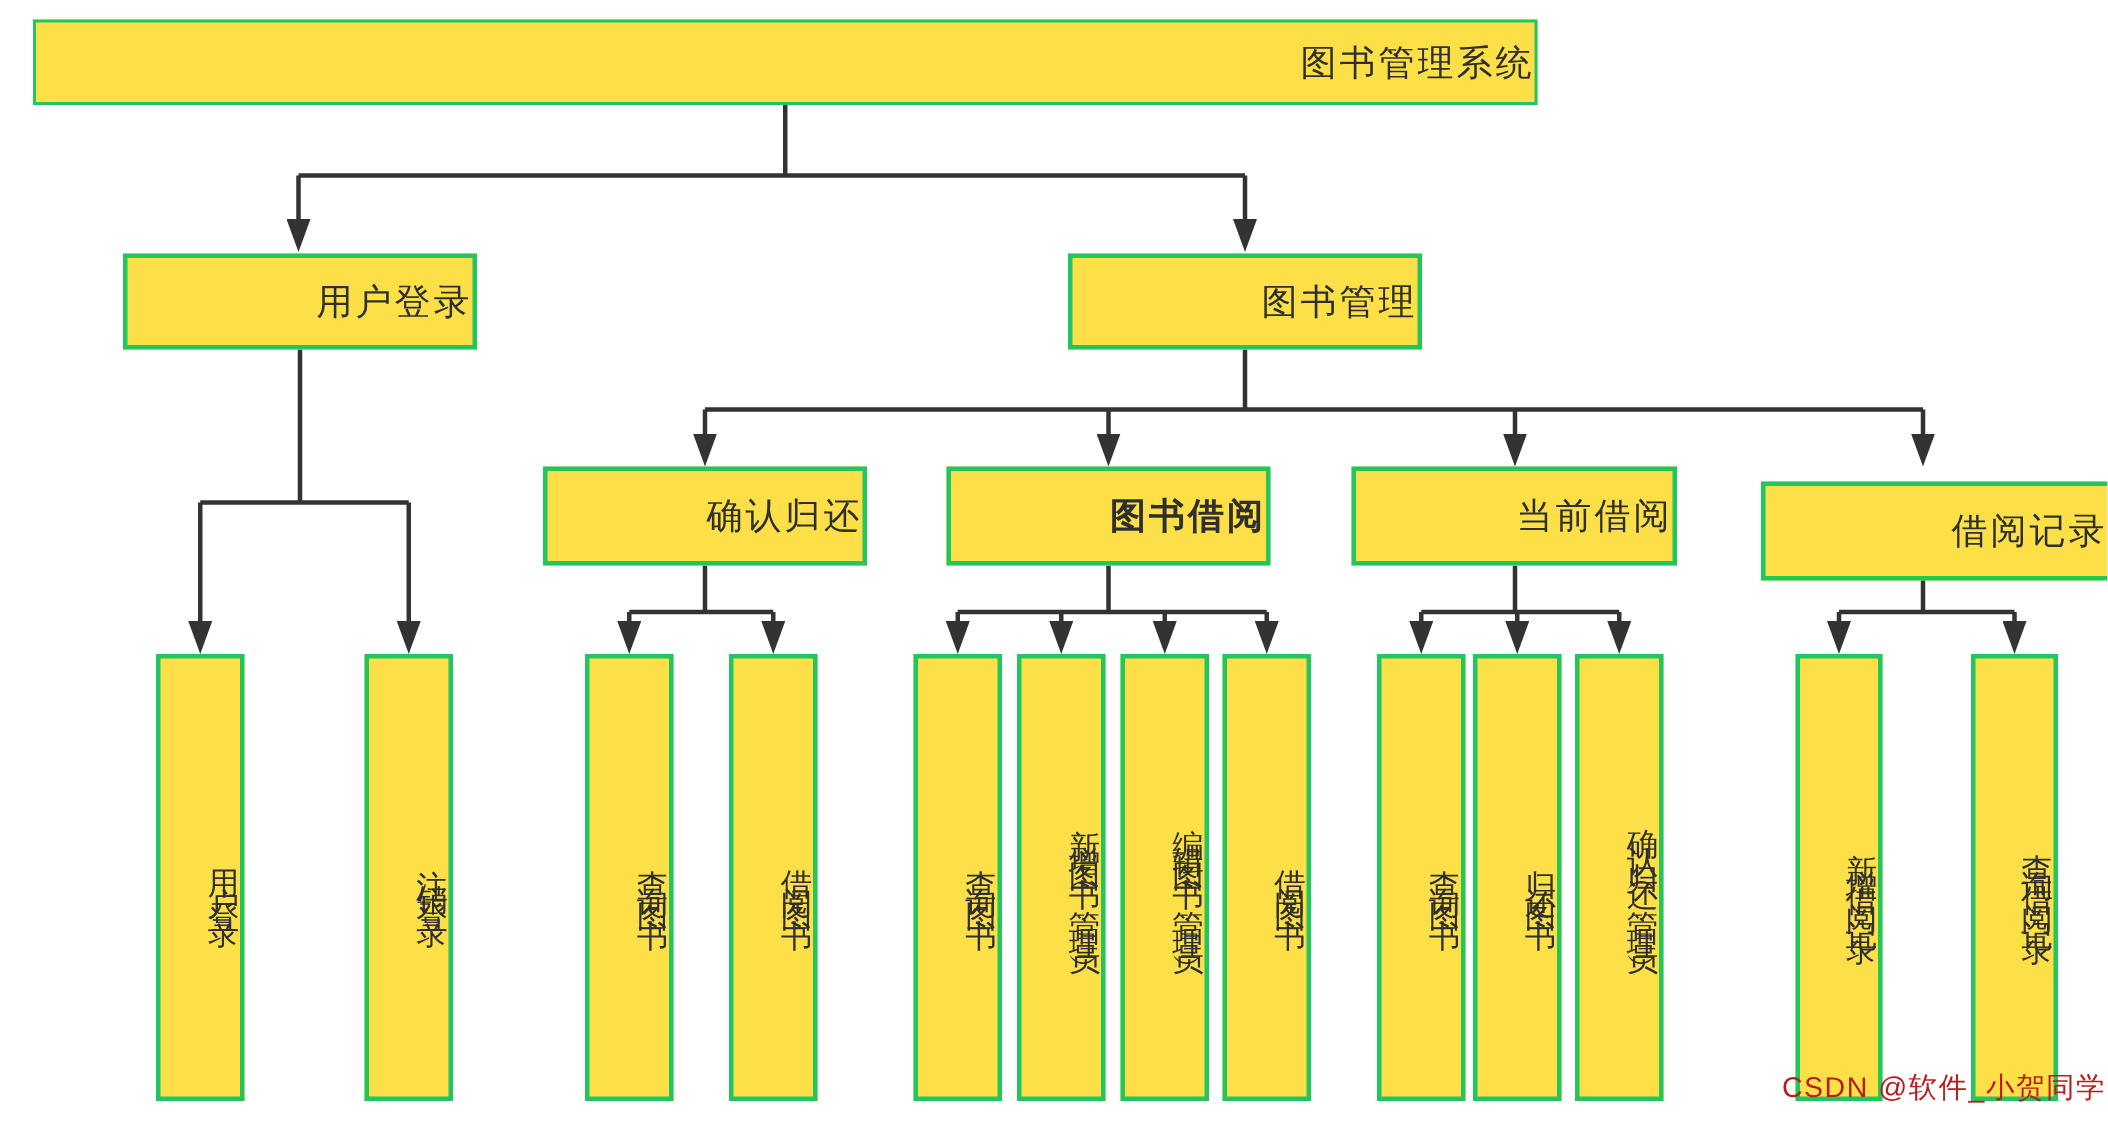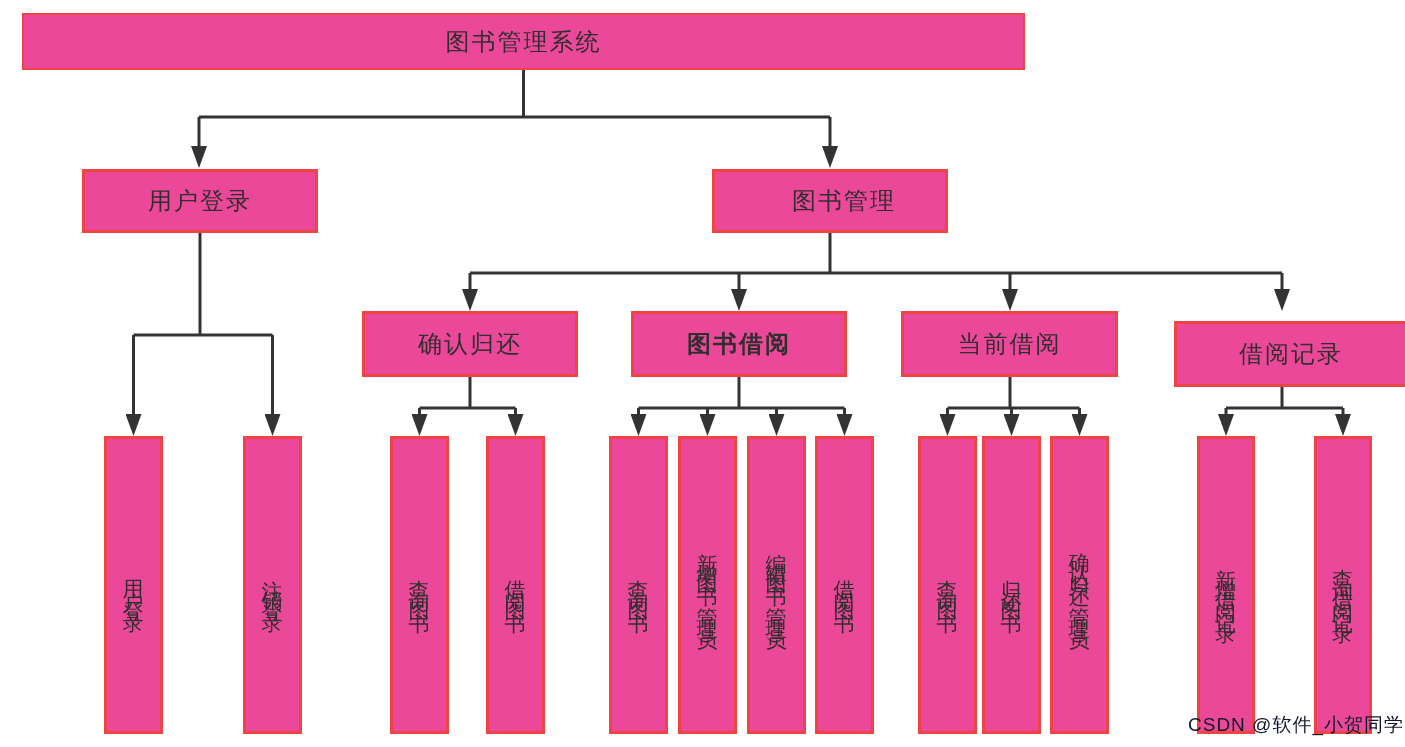--- a/index.html
+++ b/index.html
@@ -7,23 +7,23 @@
     position:relative;
     width:1405px; height:747px;
     background:#ffffff;
     font-family:"Liberation Sans","DejaVu Sans",sans-serif;
     overflow:hidden;
   }
   .wires { position:absolute; left:0; top:0; z-index:1; }
   .node {
     position:absolute;
     box-sizing:border-box;
-    background:#ec4899;
-    border:3px solid #ef4444;
-    display:flex; align-items:center; justify-content:center;
+    background:#fde047;
+    border:3px solid #22c55e;
+    display:flex; align-items:center; justify-content:flex-end;
     color:#2f2f2f;
     z-index:2;
   }
   .node.root { border-width:2px; }
   .hlabel {
     font-size:24px;
     letter-spacing:2px;
     white-space:nowrap;
   }
   .leaf .vlabel {
@@ -32,21 +32,21 @@
     font-size:21px;
     letter-spacing:11px;
     line-height:1.1;
     white-space:nowrap;
   }
   .watermark {
     position:absolute;
     left:1188px; top:712px;
     font-size:19px;
     letter-spacing:1px;
-    color:#0f172a;
+    color:#b91c1c;
     z-index:3;
     white-space:nowrap;
   }
 </style>
 </head>
 <body>
 
 <div class="canvas">
 
   <svg class="wires" width="1405" height="747" viewBox="0 0 1405 747">

